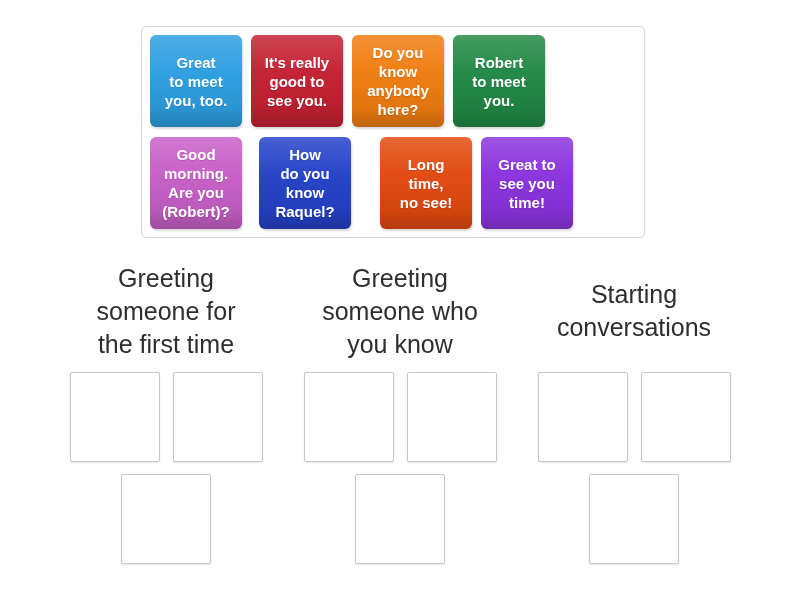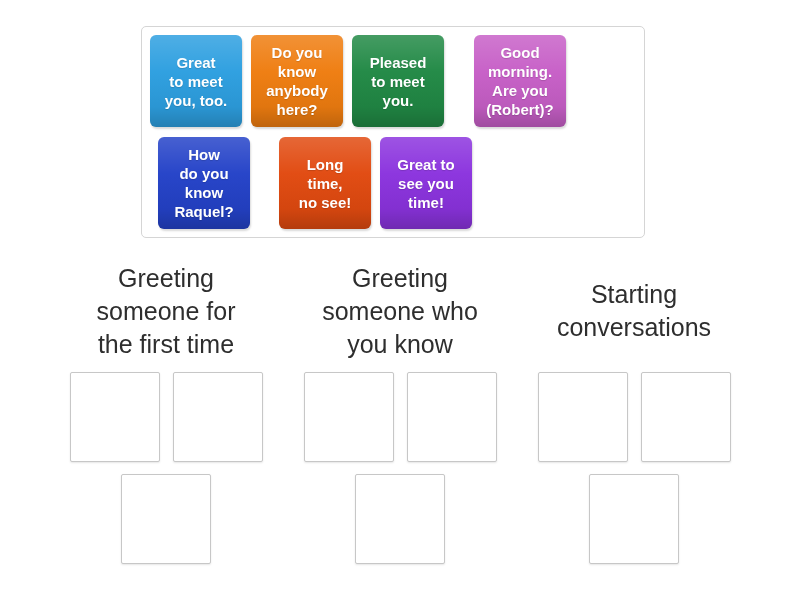--- a/index.html
+++ b/index.html
@@ -97,28 +97,31 @@
 </style>
 </head>
 <body>
 
 <div class="stage">
 
   <div class="tray">
     <div class="tile" style="background-color: rgb(45, 159, 224);">Great
 to meet
 you, too.</div>
+    <div class="tile" style="background-color: rgb(196, 33, 50);">It's really
+good to
+see you.</div>
     <div class="tile" style="background-color: rgb(239, 125, 16);">Do you
 know
 anybody
 here?</div>
-    <div class="tile" style="background-color: rgb(33, 137, 69);">Pleased
+    <div class="tile" style="background-color: rgb(33, 137, 69);">Robert
 to meet
 you.</div>
-    <div class="tile" style="background-color: rgb(199, 95, 199); margin-left: 21px;">Good
+    <div class="tile" style="background-color: rgb(199, 95, 199);">Good
 morning.
 Are you
 (Robert)?</div>
     <div class="tile" style="background-color: rgb(36, 66, 200); margin-left: 8px;">How
 do you
 know
 Raquel?</div>
     <div class="tile" style="background-color: rgb(225, 74, 16); margin-left: 20px;">Long
 time,
 no see!</div>

